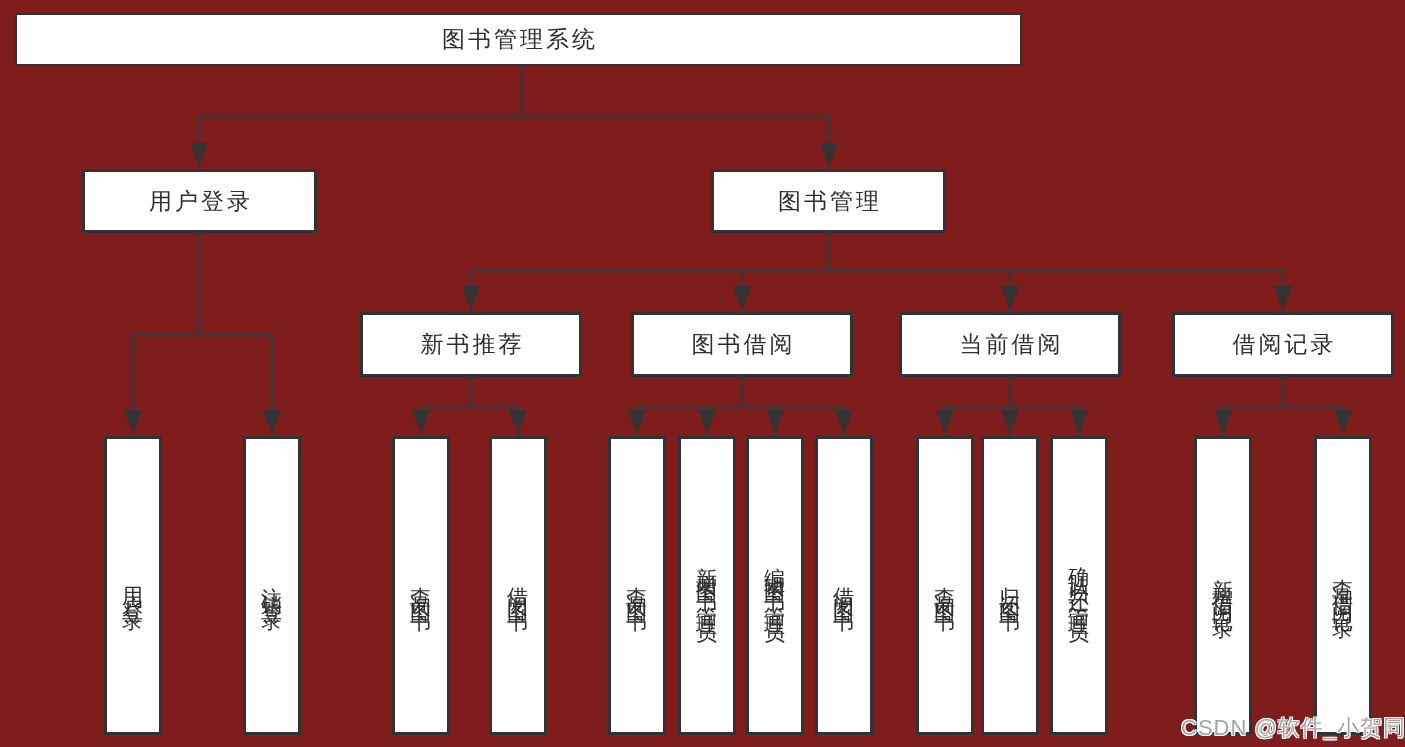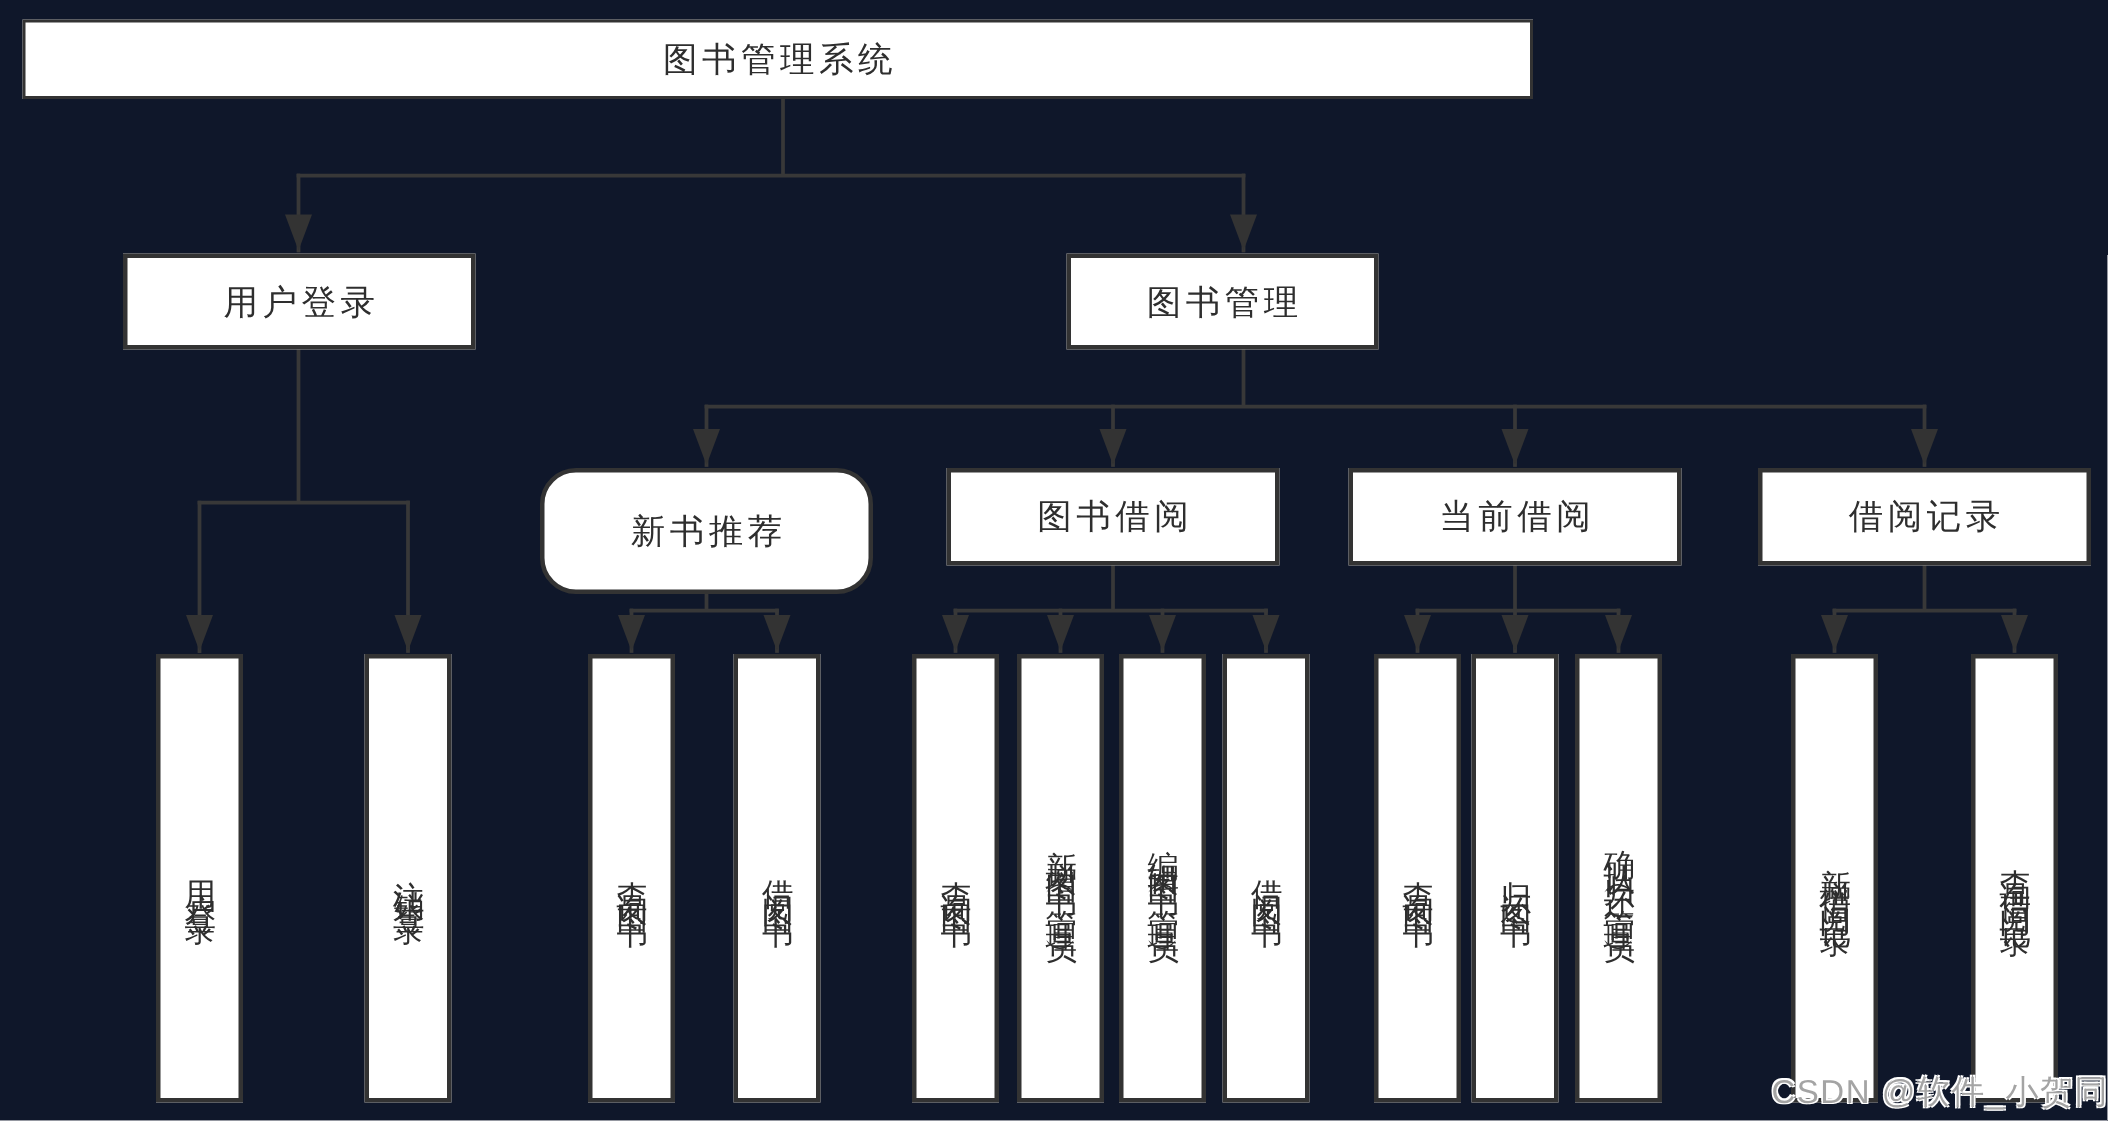--- a/index.html
+++ b/index.html
@@ -1,21 +1,21 @@
 <!DOCTYPE html>
 <html><head>
 <meta charset="utf-8">
 <style>
   html, body { margin: 0; padding: 0; background: #ffffff; }
   * { box-sizing: border-box; }
   #canvas {
     position: relative;
     width: 1405px;
     height: 747px;
-    background: #0f172a;
+    background: #7f1d1d;
     font-family: "Liberation Sans", "DejaVu Sans", sans-serif;
     overflow: hidden;
   }
   #wires {
     position: absolute;
     left: 0; top: 0;
     width: 1405px; height: 747px;
     z-index: 1;
   }
   .hbox {
@@ -111,25 +111,25 @@
     </g>
   </svg>
 
   <div class="hbox rootbox" style="left:15px; top:13px; width:1007px; height:53px;">
     <span>图书管理系统</span>
   </div>
 
   <div class="hbox" style="left:82px; top:169px; width:235px; height:64px;">
     <span>用户登录</span>
   </div>
-  <div class="hbox" style="left:711px; top:169px; width:208px; height:64px;">
+  <div class="hbox" style="left:711px; top:169px; width:235px; height:64px;">
     <span>图书管理</span>
   </div>
 
-  <div class="hbox" style="left:360px; top:312px; width:222px; height:84px;border-radius:24px;">
+  <div class="hbox" style="left:360px; top:312px; width:222px; height:65px;">
     <span>新书推荐</span>
   </div>
   <div class="hbox" style="left:899px; top:312px; width:222px; height:65px;">
     <span>当前借阅</span>
   </div>
   <div class="hbox" style="left:631px; top:312px; width:222px; height:65px;">
     <span>图书借阅</span>
   </div>
   <div class="hbox" style="left:1172px; top:312px; width:222px; height:65px;">
     <span>借阅记录</span>

